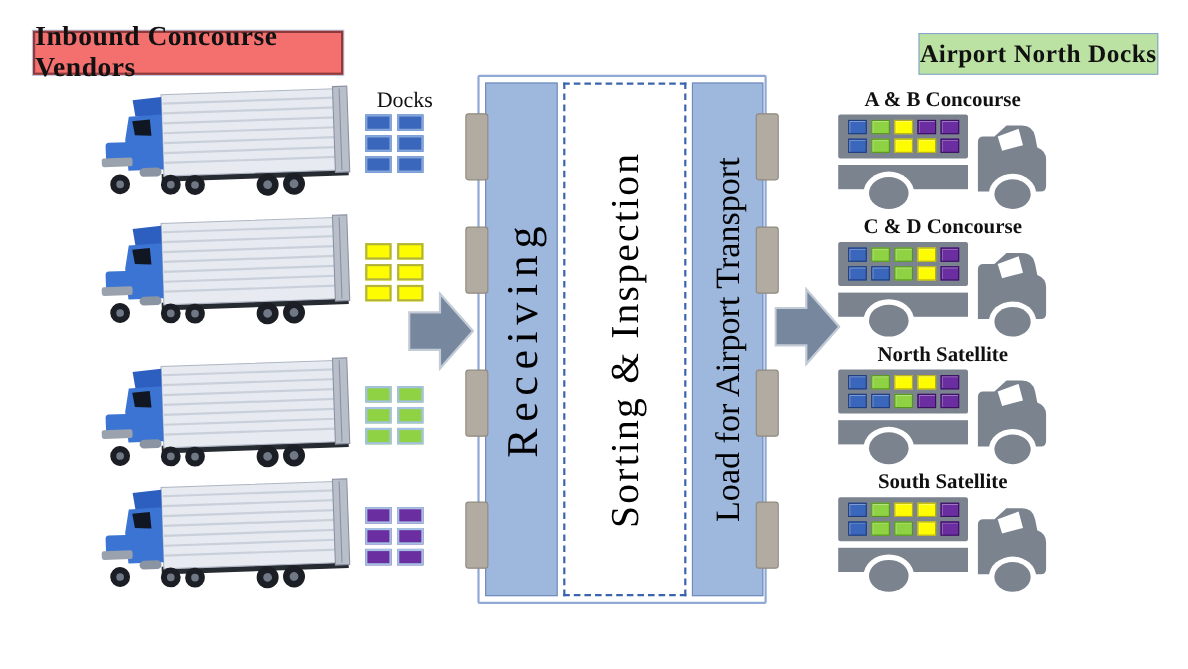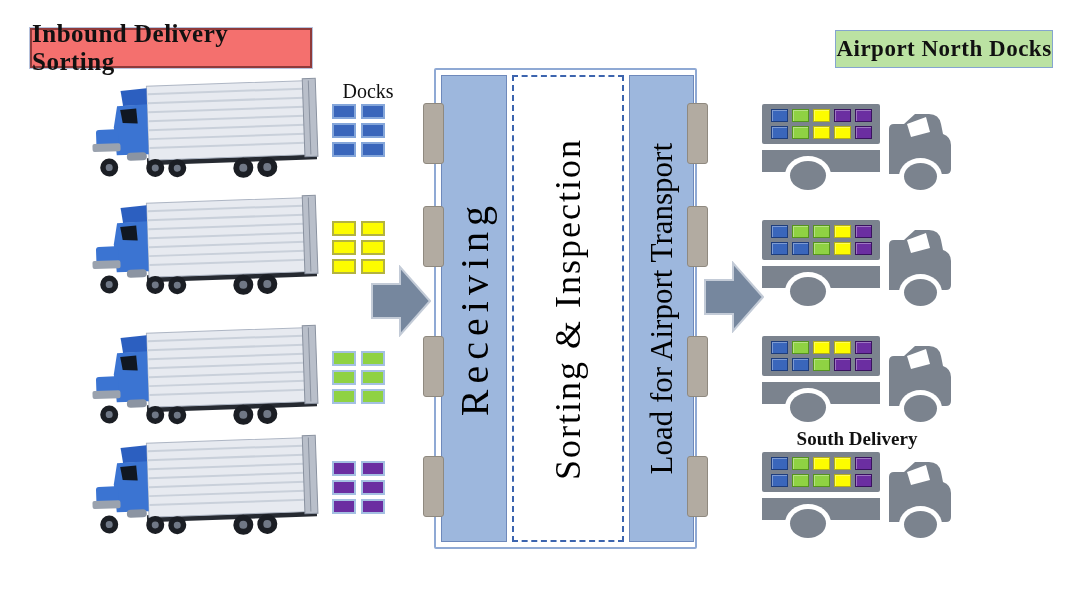--- a/index.html
+++ b/index.html
@@ -67,21 +67,21 @@
   .bed{position:absolute;left:0;top:46px;width:118px;height:22px;background:#7b838e;}
   .cab-svg{position:absolute;left:126px;top:8px;width:64px;height:64px;}
   .wheel{position:absolute;background:#7b838e;border-radius:50%;box-shadow:0 0 0 5px #ffffff;}
   .wheel-rear{left:28px;top:57px;width:36px;height:29px;}
   .wheel-front{left:142px;top:59px;width:33px;height:27px;}
 </style>
 </head>
 <body>
 
 <div class="hdr hdr-red">
-  <span>Inbound Delivery Sorting</span>
+  <span>Inbound Concourse Vendors</span>
 </div>
 <div class="hdr hdr-green">
   <span>Airport North Docks</span>
 </div>
 
 <div class="abs goods-label">Docks</div>
 
 <div id="vendors-layer">
   <div class="vendor-row">
     <svg class="semi" viewBox="0 0 240 105">
@@ -305,20 +305,21 @@
 
 <svg class="flow-arrow" style="left:371px;top:265px;" viewBox="0 0 60 72">
   <polygon points="1,19 29,19 29,2 59,36 29,70 29,53 1,53" fill="#76879e" stroke="#c3cbd7" stroke-width="2"></polygon>
 </svg>
 <svg class="flow-arrow" style="left:704px;top:261px;" viewBox="0 0 60 72">
   <polygon points="1,19 29,19 29,2 59,36 29,70 29,53 1,53" fill="#76879e" stroke="#c3cbd7" stroke-width="2"></polygon>
 </svg>
 
 <div id="destinations-layer">
   <div class="dest-row">
+    <div class="dest-label">A &amp; B Concourse</div>
     <div class="boxtruck">
       <div class="cargo">
         <div class="cargo-grid">
             <span class="sq" style="background: rgb(58, 102, 187); border-color: rgb(30, 61, 124);"></span>
             <span class="sq" style="background: rgb(143, 210, 67); border-color: rgb(85, 147, 31);"></span>
             <span class="sq" style="background: rgb(253, 252, 0); border-color: rgb(179, 174, 25);"></span>
             <span class="sq" style="background: rgb(107, 46, 161); border-color: rgb(57, 18, 95);"></span>
             <span class="sq" style="background: rgb(107, 46, 161); border-color: rgb(57, 18, 95);"></span>
             <span class="sq" style="background: rgb(58, 102, 187); border-color: rgb(30, 61, 124);"></span>
             <span class="sq" style="background: rgb(143, 210, 67); border-color: rgb(85, 147, 31);"></span>
@@ -331,20 +332,21 @@
       <svg class="cab-svg" viewBox="0 0 64 64">
         <path d="M1,62 L1,17 Q1,12 6,12 L16,12 L27,2 L41,2 Q51,2 53,12 L55,22 Q63,25 63,33 L63,57 Q63,62 58,62 Z" fill="#7b838e"></path>
         <polygon points="19,12 38,5 42,20 23,25" fill="#ffffff"></polygon>
       </svg>
       <div class="wheel wheel-rear"></div>
       <div class="wheel wheel-front"></div>
     </div>
   </div>
 
   <div class="dest-row">
+    <div class="dest-label">C &amp; D Concourse</div>
     <div class="boxtruck">
       <div class="cargo">
         <div class="cargo-grid">
             <span class="sq" style="background: rgb(58, 102, 187); border-color: rgb(30, 61, 124);"></span>
             <span class="sq" style="background: rgb(143, 210, 67); border-color: rgb(85, 147, 31);"></span>
             <span class="sq" style="background: rgb(143, 210, 67); border-color: rgb(85, 147, 31);"></span>
             <span class="sq" style="background: rgb(253, 252, 0); border-color: rgb(179, 174, 25);"></span>
             <span class="sq" style="background: rgb(107, 46, 161); border-color: rgb(57, 18, 95);"></span>
             <span class="sq" style="background: rgb(58, 102, 187); border-color: rgb(30, 61, 124);"></span>
             <span class="sq" style="background: rgb(58, 102, 187); border-color: rgb(30, 61, 124);"></span>
@@ -357,20 +359,21 @@
       <svg class="cab-svg" viewBox="0 0 64 64">
         <path d="M1,62 L1,17 Q1,12 6,12 L16,12 L27,2 L41,2 Q51,2 53,12 L55,22 Q63,25 63,33 L63,57 Q63,62 58,62 Z" fill="#7b838e"></path>
         <polygon points="19,12 38,5 42,20 23,25" fill="#ffffff"></polygon>
       </svg>
       <div class="wheel wheel-rear"></div>
       <div class="wheel wheel-front"></div>
     </div>
   </div>
 
   <div class="dest-row">
+    <div class="dest-label">North Satellite</div>
     <div class="boxtruck">
       <div class="cargo">
         <div class="cargo-grid">
             <span class="sq" style="background: rgb(58, 102, 187); border-color: rgb(30, 61, 124);"></span>
             <span class="sq" style="background: rgb(143, 210, 67); border-color: rgb(85, 147, 31);"></span>
             <span class="sq" style="background: rgb(253, 252, 0); border-color: rgb(179, 174, 25);"></span>
             <span class="sq" style="background: rgb(253, 252, 0); border-color: rgb(179, 174, 25);"></span>
             <span class="sq" style="background: rgb(107, 46, 161); border-color: rgb(57, 18, 95);"></span>
             <span class="sq" style="background: rgb(58, 102, 187); border-color: rgb(30, 61, 124);"></span>
             <span class="sq" style="background: rgb(58, 102, 187); border-color: rgb(30, 61, 124);"></span>
@@ -383,21 +386,21 @@
       <svg class="cab-svg" viewBox="0 0 64 64">
         <path d="M1,62 L1,17 Q1,12 6,12 L16,12 L27,2 L41,2 Q51,2 53,12 L55,22 Q63,25 63,33 L63,57 Q63,62 58,62 Z" fill="#7b838e"></path>
         <polygon points="19,12 38,5 42,20 23,25" fill="#ffffff"></polygon>
       </svg>
       <div class="wheel wheel-rear"></div>
       <div class="wheel wheel-front"></div>
     </div>
   </div>
 
   <div class="dest-row">
-    <div class="dest-label">South Delivery</div>
+    <div class="dest-label">South Satellite</div>
     <div class="boxtruck">
       <div class="cargo">
         <div class="cargo-grid">
             <span class="sq" style="background: rgb(58, 102, 187); border-color: rgb(30, 61, 124);"></span>
             <span class="sq" style="background: rgb(143, 210, 67); border-color: rgb(85, 147, 31);"></span>
             <span class="sq" style="background: rgb(253, 252, 0); border-color: rgb(179, 174, 25);"></span>
             <span class="sq" style="background: rgb(253, 252, 0); border-color: rgb(179, 174, 25);"></span>
             <span class="sq" style="background: rgb(107, 46, 161); border-color: rgb(57, 18, 95);"></span>
             <span class="sq" style="background: rgb(58, 102, 187); border-color: rgb(30, 61, 124);"></span>
             <span class="sq" style="background: rgb(143, 210, 67); border-color: rgb(85, 147, 31);"></span>

